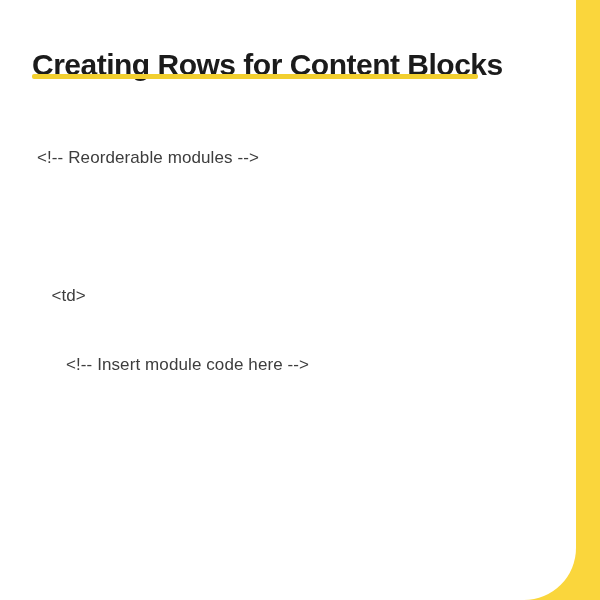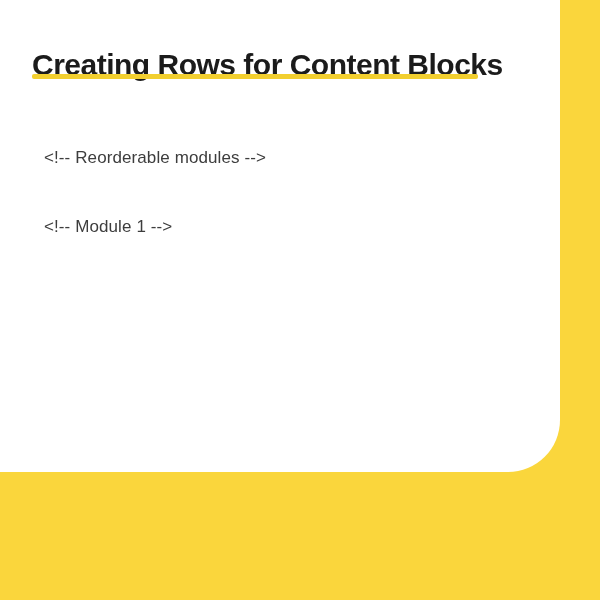--- a/index.html
+++ b/index.html
@@ -12,23 +12,24 @@
     position: relative;
     overflow: hidden;
     background: var(--frame-yellow, #FAD63C);
     font-family: "Liberation Sans", sans-serif;
   }
   .content-panel {
     position: absolute;
     left: 0;
     top: 0;
     width: 560px;
-    height: 472px;
+    height: 600px;
     background: var(--panel-white, #FFFFFF);
     border-bottom-right-radius: 52px;
+    padding-left: 16px;
   }
   .page-title {
     position: absolute;
     left: 32px;
     top: 30px;
     font-size: 30px;
     line-height: 1;
     font-weight: bold;
     letter-spacing: -0.5px;
     color: var(--title-text, #1B1B1B);
@@ -48,34 +49,34 @@
     left: 37px;
     top: 100px;
     font-size: 17px;
     line-height: 23px;
     letter-spacing: 0.1px;
     color: var(--code-text, #3D3D3D);
     white-space: pre;
   }
   .code-line {
     min-height: 23px;
-    margin-left: 7px;
   }
 </style>
 </head>
 <body>
 
 <div class="content-panel">
   <h1 class="page-title">Creating Rows for Content Blocks</h1>
   <div class="title-underline"></div>
 
   <div class="code-block">
     <div class="code-line">&lt;!-- Reorderable modules --&gt;</div>
-    <div class="code-line">&lt;!-- Module 1 --&gt;</div>
     <div class="code-line"></div>
+    <div class="code-line">   &lt;td&gt;</div>
+    <div class="code-line">      &lt;!-- Insert module code here --&gt;</div>
     
     
     
     
     
     
     
     
     
     

